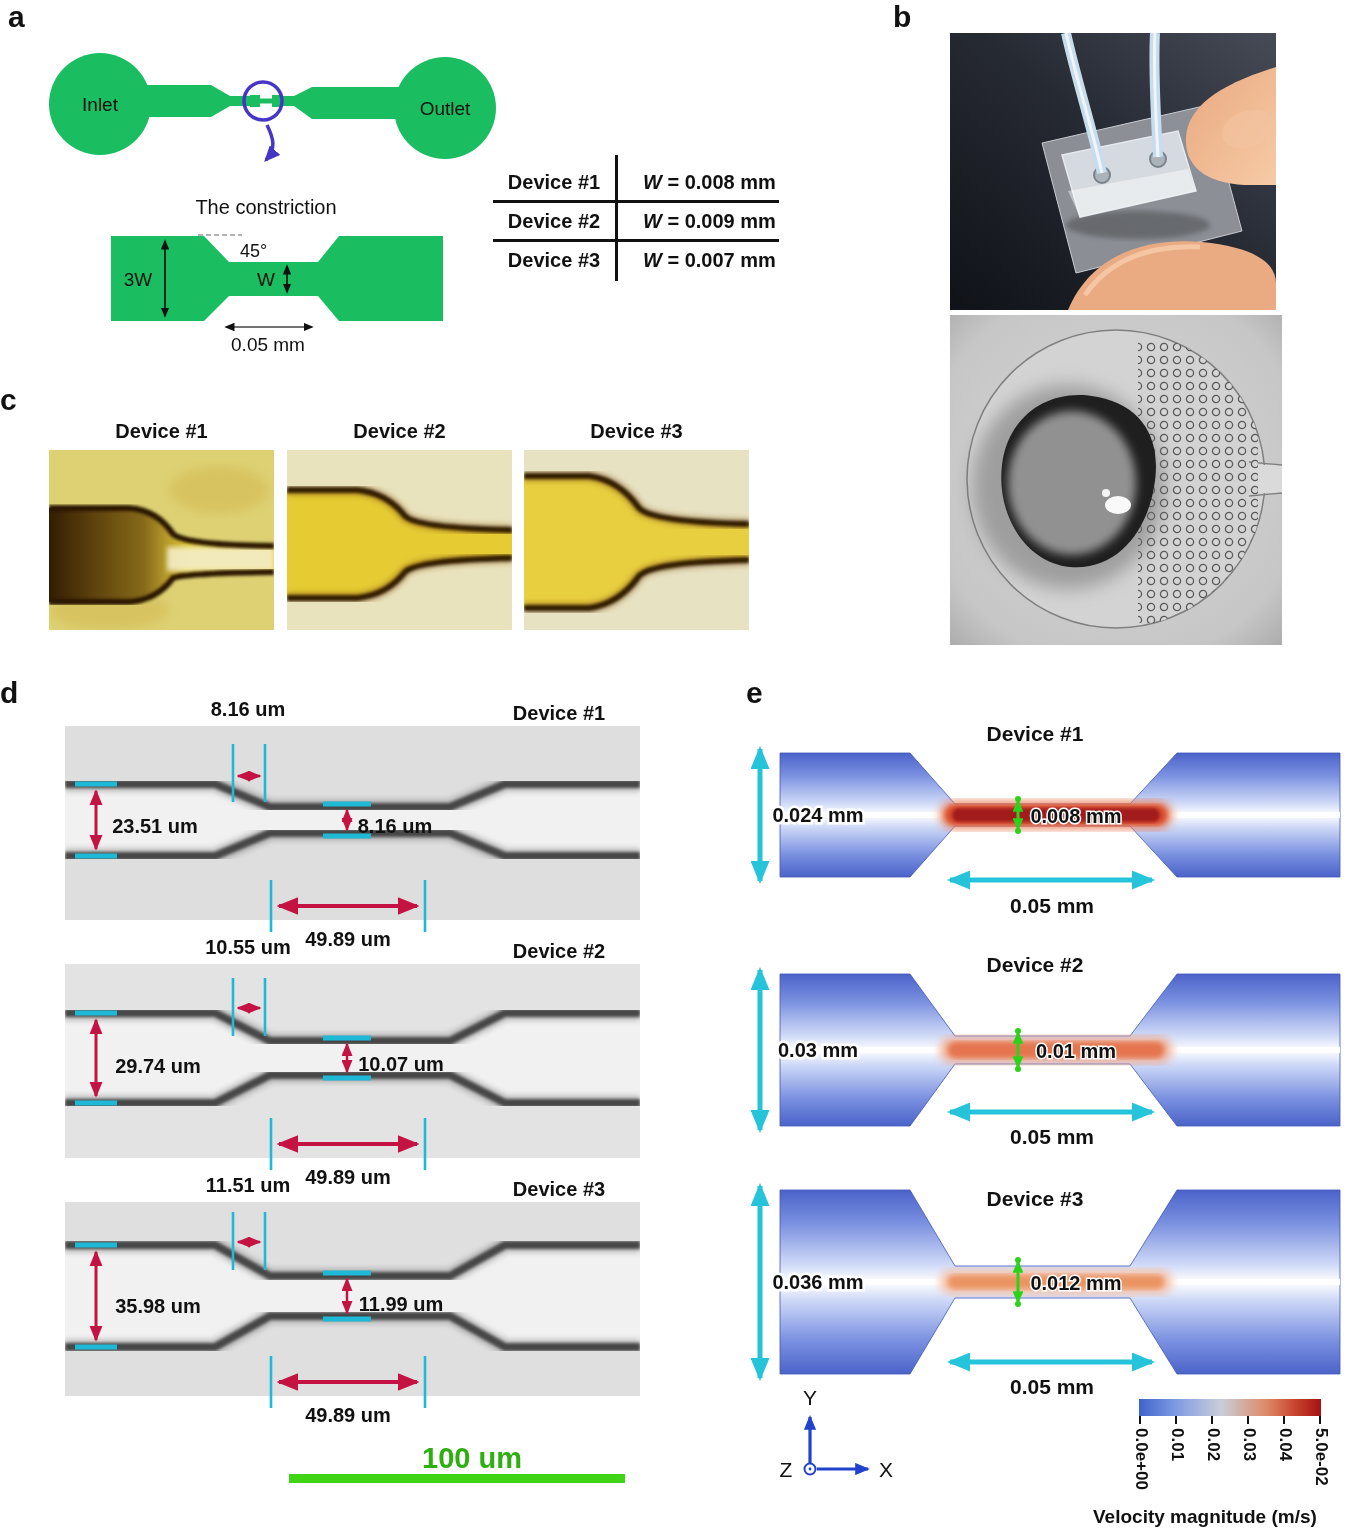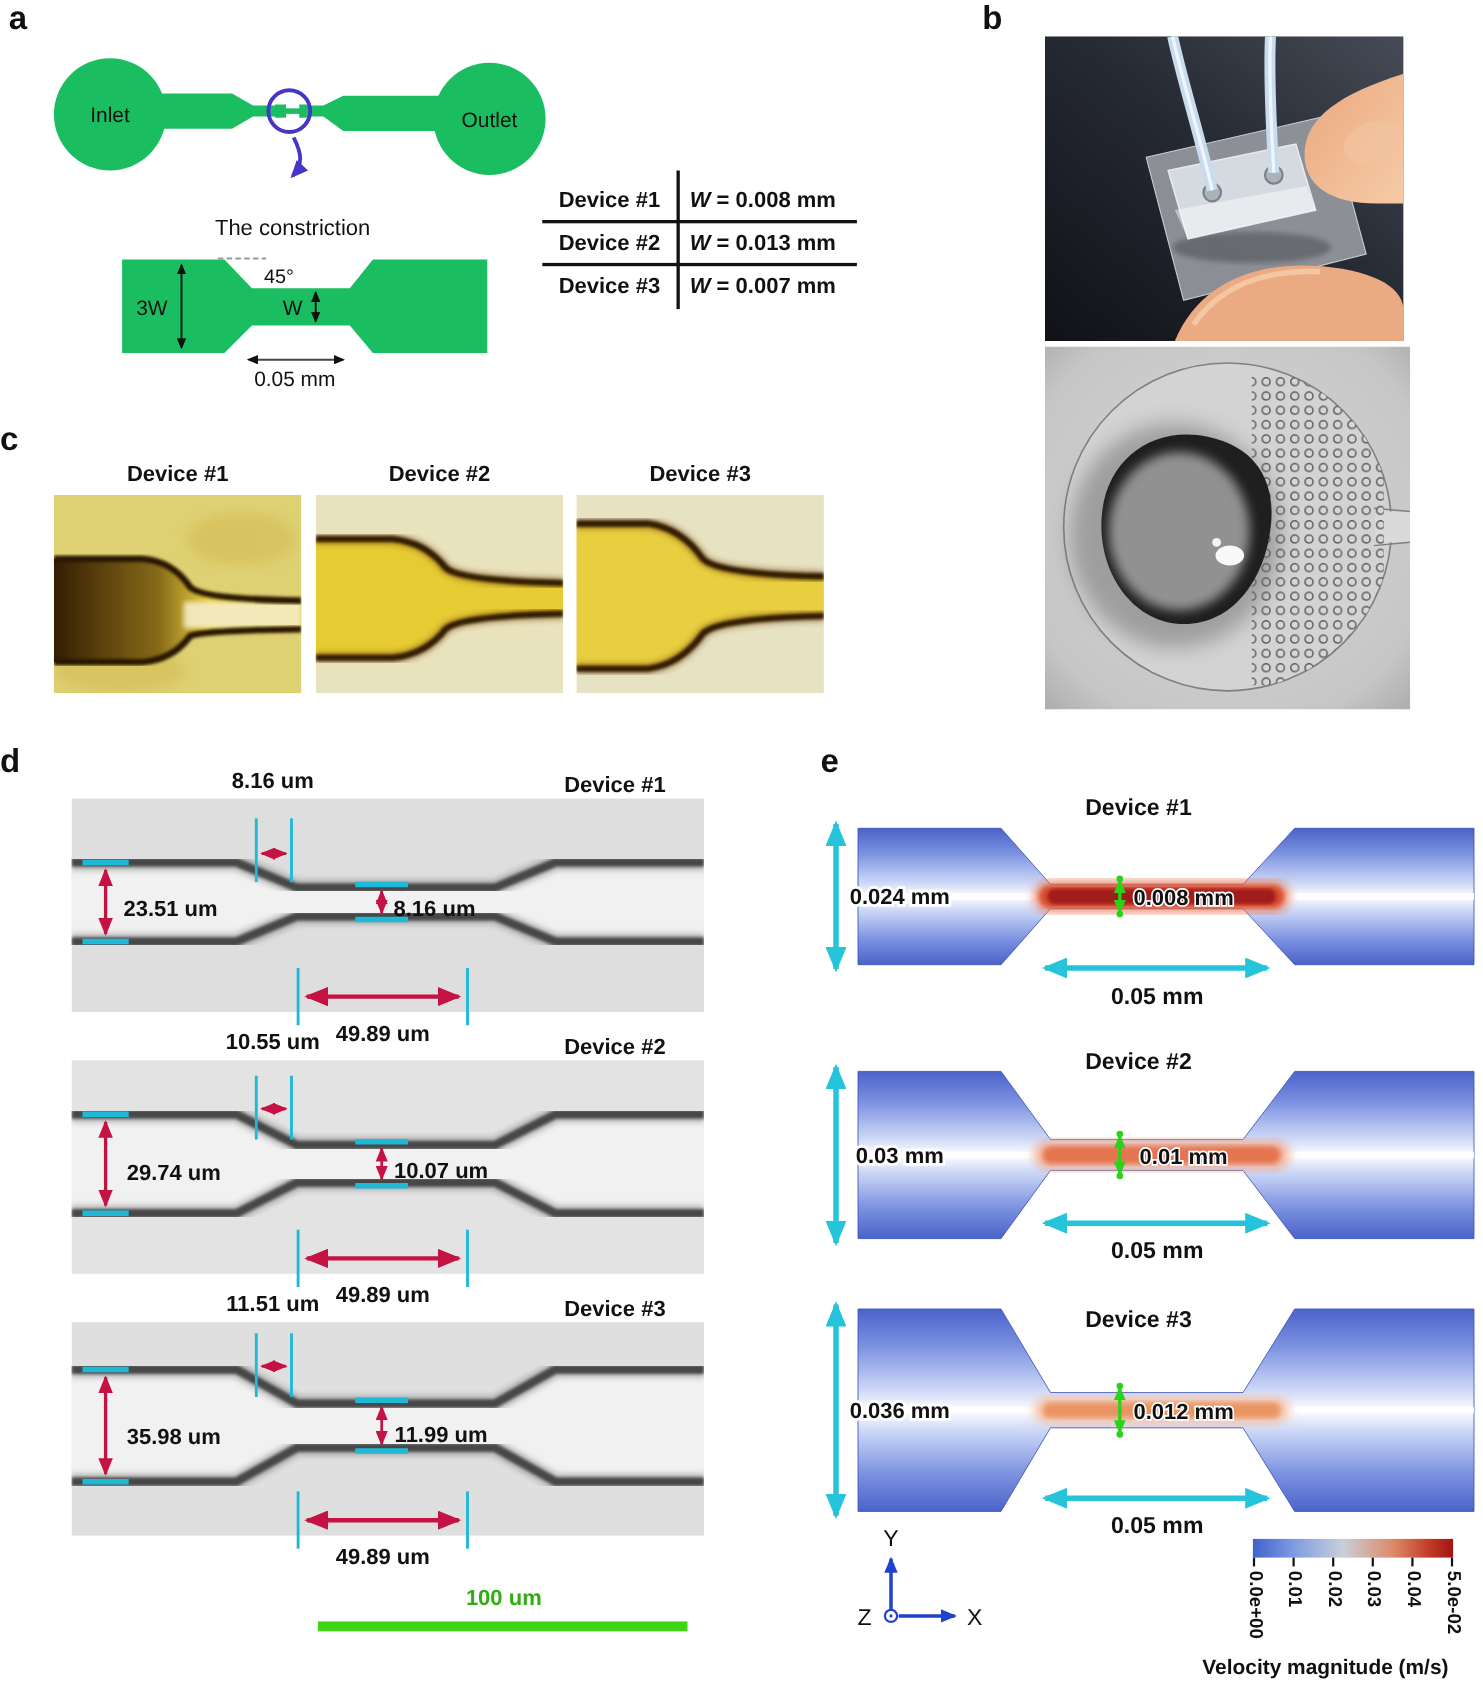--- a/index.html
+++ b/index.html
@@ -6,38 +6,38 @@
   .fig{position:relative;width:1348px;height:1536px;background:#fff;
        font-family:"Liberation Sans",sans-serif;color:#111;overflow:hidden;}
   .abs{position:absolute;}
   .plabel{position:absolute;font-weight:bold;font-size:30px;color:#111;}
   svg text{font-family:"Liberation Sans",sans-serif;fill:#111;}
   
   .tablea{position:absolute;left:493px;top:164px;width:286px;}
   .tablea .trow{display:flex;align-items:center;height:36px;}
   .tablea .trow.sep{border-top:3px solid #111;}
   .tablea .dev{width:122px;text-align:center;font-weight:bold;font-size:20px;}
-  .tablea .val{padding-left:12px;font-weight:bold;font-size:20px;white-space:nowrap;}
+  .tablea .val{padding-left:28px;font-weight:bold;font-size:20px;white-space:nowrap;}
   .tablea .val .it{font-style:italic;font-weight:bold;}
   .tablea .vline{position:absolute;left:122px;top:-9px;width:3px;height:126px;background:#111;}
   
   .clabel{position:absolute;width:225px;text-align:center;font-weight:bold;font-size:20px;}
   
   .cbar{position:absolute;left:1139px;top:1399px;width:182px;height:17px;
         background:linear-gradient(to right,#3f63cc 0%,#7e9ae2 20%,#c9cfd8 45%,#dd8a68 70%,#c23b28 88%,#a31313 100%);}
   .ctick{position:absolute;top:1416px;width:2px;height:8px;background:#111;}
   .cticklabel{position:absolute;top:1428px;width:26px;height:100px;
         writing-mode:vertical-rl;text-orientation:mixed;
         font-weight:bold;font-size:17px;text-align:left;line-height:26px;}
   .ccaption{position:absolute;left:1093px;top:1506px;width:256px;text-align:left;
         font-weight:bold;font-size:19px;}
   
   .sbar{position:absolute;left:289px;top:1474px;width:336px;height:9px;background:#3fd415;}
-  .sbarlabel{position:absolute;left:290px;top:1442px;width:336px;text-align:center;
-        font-weight:bold;font-size:20px;color:#2fae12;}
+  .sbarlabel{position:absolute;left:304px;top:1442px;width:336px;text-align:center;
+        font-weight:bold;font-size:29px;color:#2fae12;}
 </style>
 </head>
 <body>
 
 <div class="fig">
 
   <svg class="abs" width="0" height="0" style="left:0;top:0">
     <defs>
       <marker id="ahb" orient="auto-start-reverse" markerUnits="strokeWidth" markerWidth="6" markerHeight="5" refX="5" refY="2.5">
           <path d="M0,0L6,2.5L0,5Z" fill="#111"></path>
@@ -140,21 +140,21 @@
   </svg>
 
   <div class="tablea">
     <div class="vline"></div>
     <div class="trow">
       <div class="dev">Device #1</div>
       <div class="val"><span class="it">W</span>&nbsp;<span>= 0.008 mm</span></div>
     </div>
     <div class="trow sep">
       <div class="dev">Device #2</div>
-      <div class="val"><span class="it">W</span>&nbsp;<span>= 0.013 mm</span></div>
+      <div class="val"><span class="it">W</span>&nbsp;<span>= 0.009 mm</span></div>
     </div>
     <div class="trow sep">
       <div class="dev">Device #3</div>
       <div class="val"><span class="it">W</span>&nbsp;<span>= 0.007 mm</span></div>
     </div>
   </div>
 
   <svg class="abs" style="left:950px;top:33px" width="326" height="277" viewBox="0 0 326 277">
     <rect width="326" height="277" fill="url(#bgb1)"></rect>
     <polygon points="92,110 258,72 292,198 126,240" fill="#95989e" opacity="0.92"></polygon>

